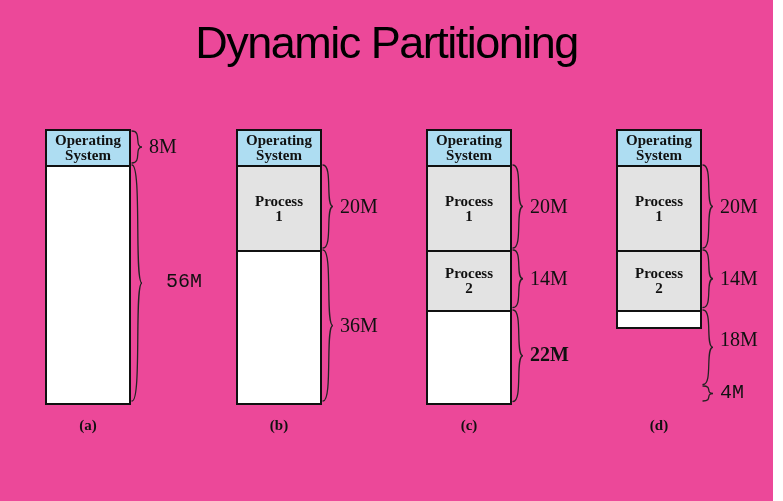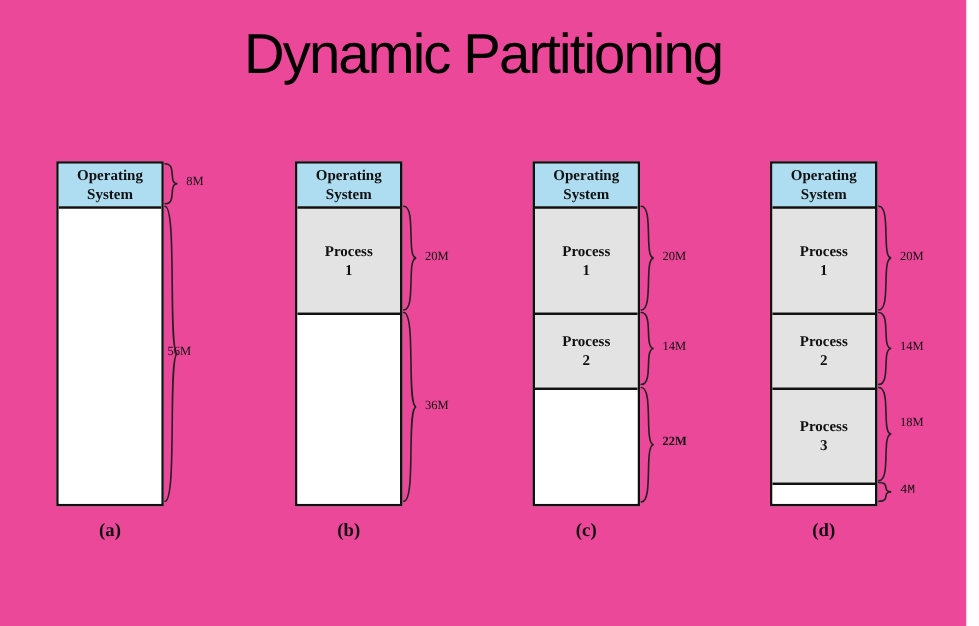--- a/index.html
+++ b/index.html
@@ -6,41 +6,41 @@
   .canvas{position:relative;width:773px;height:501px;background:#ec4899;overflow:hidden;
           font-family:"Liberation Serif",serif;}
   .title{position:absolute;top:19px;left:0;width:100%;text-align:center;
          font-family:"Liberation Sans",sans-serif;font-size:45px;letter-spacing:-1.5px;
          color:#000;line-height:1.05;white-space:nowrap;}
   .figure{position:absolute;left:0;top:0;width:783px;height:501px;}
   .memory-box{position:absolute;border:2px solid #111;background:#fff;}
   .block{box-sizing:border-box;width:100%;display:flex;align-items:center;justify-content:center;
          text-align:center;overflow:hidden;}
   .block.divided{border-top:2px solid #8b5cf6;}
-  .block-label{font-weight:bold;font-size:12px;line-height:15px;color:#111;padding:0 20px;}
+  .block-label{font-weight:bold;font-size:15px;line-height:15px;color:#111;padding:0 20px;}
   .brace{position:absolute;overflow:visible;}
   .brace path{fill:none;stroke:#222;stroke-width:1.3;stroke-linecap:round;}
-  .size-label{position:absolute;font-size:10px;line-height:20px;color:#111;white-space:nowrap;}
+  .size-label{position:absolute;font-size:20px;line-height:20px;color:#111;white-space:nowrap;}
   .diagram-label{position:absolute;font-weight:bold;font-size:15px;line-height:18px;
                  text-align:center;color:#111;}
 </style>
 </head>
 <body>
 
 <div class="canvas">
   <div class="title">Dynamic Partitioning</div>
   <div class="figure" id="figure">
       <svg class="brace" width="12" height="34" viewBox="0 0 12 34" style="left: 131px; top: 130px;">
         <path d="M 1,1 C 11,1 3,17 11,17 C 3,17 11,33 1,33"></path>
       </svg>
       <div class="size-label" style="left: 149px; top: 136px;">8M</div>
       <svg class="brace" width="12" height="238" viewBox="0 0 12 238" style="left: 131px; top: 164px;">
         <path d="M 1,1 C 11,1 3,119 11,119 C 3,119 11,237 1,237"></path>
       </svg>
-      <div class="size-label" style="left: 134px; top: 272px;">56M</div>
+      <div class="size-label" style="left: 166px; top: 272px; font-family: Liberation Mono, monospace;">56M</div>
       <div class="memory-box" style="left: 45px; top: 129px; width: 82px; border-color: rgb(17, 17, 17);">
         <div class="block" style="height: 34px; background: rgb(174, 221, 242);">
           <div class="block-label">Operating System</div>
         </div>
         <div class="block divided" style="height: 238px; background: rgb(255, 255, 255); border-top-color: rgb(17, 17, 17);"></div>
       </div>
       <div class="diagram-label" style="left: 45px; top: 416px; width: 86px;">(a)</div>
       <svg class="brace" width="12" height="85" viewBox="0 0 12 85" style="left: 322px; top: 164px;">
         <path d="M 1,1 C 11,1 3,42.5 11,42.5 C 3,42.5 11,84 1,84"></path>
       </svg>
@@ -103,20 +103,17 @@
       <div class="memory-box" style="left: 616px; top: 129px; width: 82px; border-color: rgb(17, 17, 17);">
         <div class="block" style="height: 34px; background: rgb(174, 221, 242);">
           <div class="block-label">Operating System</div>
         </div>
         <div class="block divided" style="height: 85px; background: rgb(227, 227, 227); border-top-color: rgb(17, 17, 17);">
           <div class="block-label">Process 1</div>
         </div>
         <div class="block divided" style="height: 59.5px; background: rgb(227, 227, 227); border-top-color: rgb(17, 17, 17);">
           <div class="block-label">Process 2</div>
         </div>
-        <div class="block divided" style="height: 76.5px; background: rgb(227, 227, 227); border-top-color: rgb(17, 17, 17);">
-          <div class="block-label">Process 3</div>
-        </div>
         <div class="block divided" style="height: 17px; background: rgb(255, 255, 255); border-top-color: rgb(17, 17, 17);"></div>
       </div>
       <div class="diagram-label" style="left: 616px; top: 416px; width: 86px;">(d)</div>
     </div>
 </div>
 
 </body></html>

